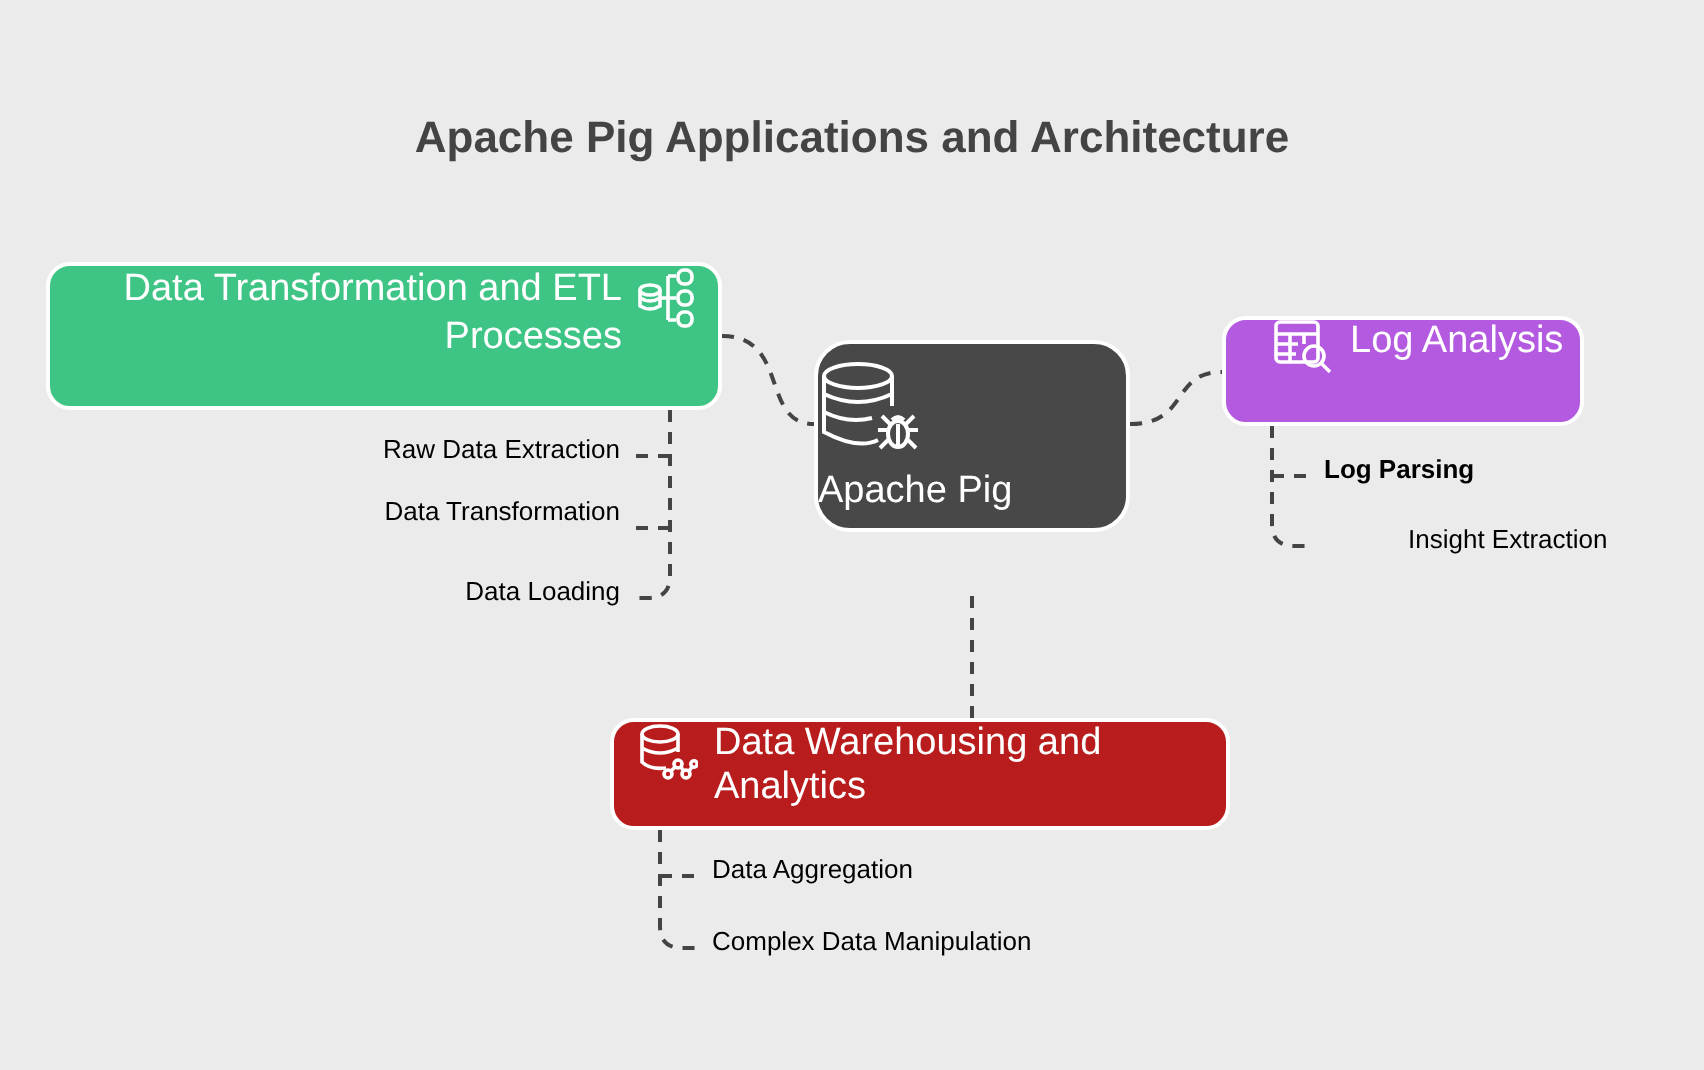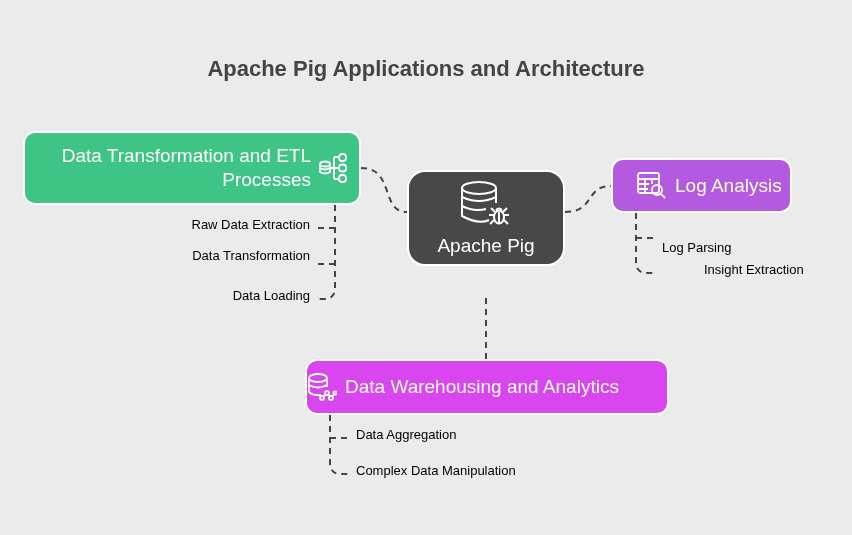--- a/index.html
+++ b/index.html
@@ -8,39 +8,40 @@
     background: #ebebeb;
     font-family: "Liberation Sans", "DejaVu Sans", sans-serif;
   }
   .title {
     position: absolute; left: 0; width: 852px; top: 56px;
     text-align: center; font-size: 22px; font-weight: bold; color: #444444;
   }
   svg.connectors { position: absolute; left: 0; top: 0; }
   .node {
     position: absolute; box-sizing: border-box; border: 2px solid #ffffff;
-    border-radius: 12px; color: #ffffff; display: flex; align-items: center;
+    border-radius: 12px; color: #ffffff; display: flex; align-items: flex-start;
   }
   .node-etl {
     left: 23px; top: 131px; width: 338px; height: 74px; background: #3ec585;
     justify-content: flex-end; padding-right: 10px;
   }
   .node-etl .label { text-align: right; font-size: 19px; line-height: 24px; margin-right: 8px; }
   .node-core {
     left: 407px; top: 170px; width: 158px; height: 96px; background: #484848;
     border-radius: 18px; flex-direction: column; justify-content: center;
   }
   .node-core .label { font-size: 19px; margin-top: 6px; }
   .node-log {
     left: 611px; top: 158px; width: 181px; height: 55px; background: #b45ae0;
     padding-left: 24px;
   }
   .node-log .label { font-size: 19px; margin-left: 8px; }
   .node-dw {
-    left: 305px; top: 359px; width: 364px; height: 56px; background: #d946ef;
+    left: 305px; top: 359px; width: 310px; height: 56px; background: #b91c1c;
+    padding-left: 12px;
   }
   .node-dw .label { font-size: 19px; margin-left: 8px; }
   .sub {
     position: absolute; font-size: 13px; color: #000000; white-space: nowrap;
   }
   .sub.right { text-align: right; }
   .icon svg { display: block; }
 </style>
 </head>
 <body>
@@ -111,21 +112,21 @@
     <svg width="30" height="28" viewBox="0 0 30 28" fill="none" stroke="#ffffff" stroke-width="1.8">
       <rect x="1" y="1" width="21" height="20" rx="2"></rect>
       <path d="M1 7 H22 M1 12 H12 M1 17 H11 M8 7 V21 M15 7 V12"></path>
       <circle cx="20" cy="18" r="5"></circle>
       <path d="M24 22 L28 26"></path>
     </svg>
   </span>
   <div class="label">Log Analysis</div>
 </div>
 
-<div class="sub" style="left:662px; top:240px;">Log Parsing</div>
+<div class="sub" style="left:662px; top:227px;font-weight:bold;">Log Parsing</div>
 <div class="sub" style="left:662px; top:262px;margin-left:42px;">Insight Extraction</div>
 
 <div class="node node-dw">
   <span class="icon">
     <svg width="30" height="30" viewBox="0 0 30 30" fill="none" stroke="#ffffff" stroke-width="1.8">
       <ellipse cx="11" cy="6" rx="9" ry="4"></ellipse>
       <path d="M2 6 V20 Q6 24 14 23"></path>
       <path d="M20 6 V15"></path>
       <path d="M2 13 Q11 18 20 13"></path>
       <circle cx="15" cy="26" r="2"></circle>

